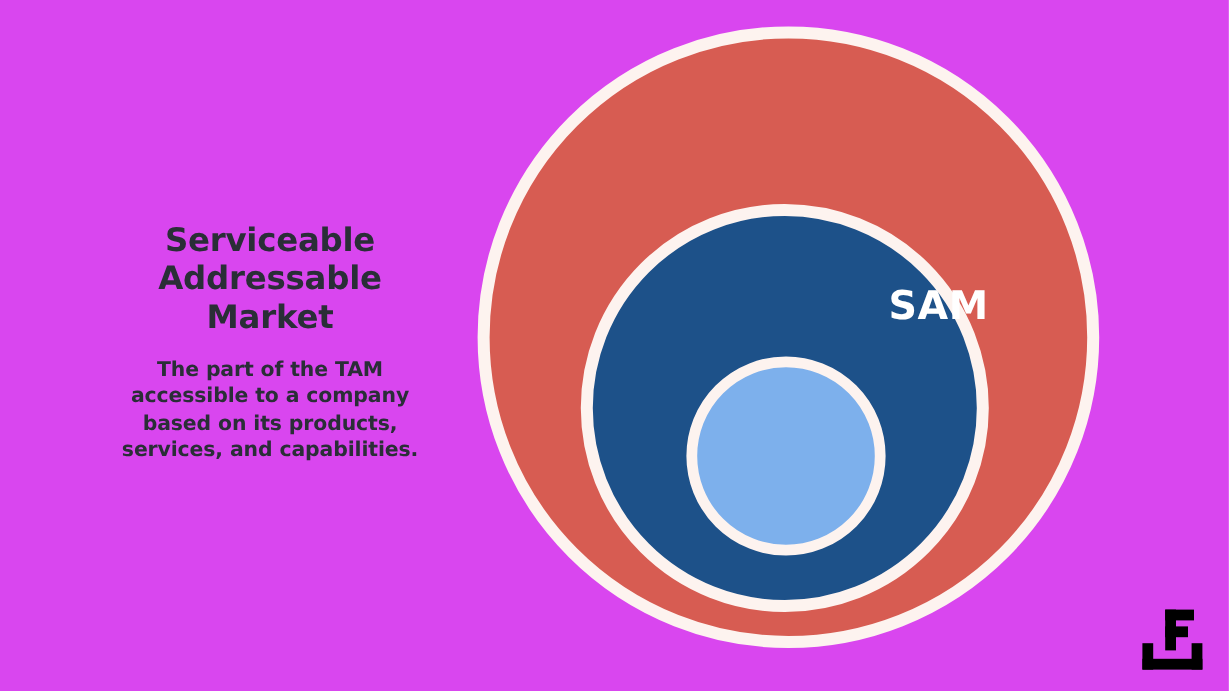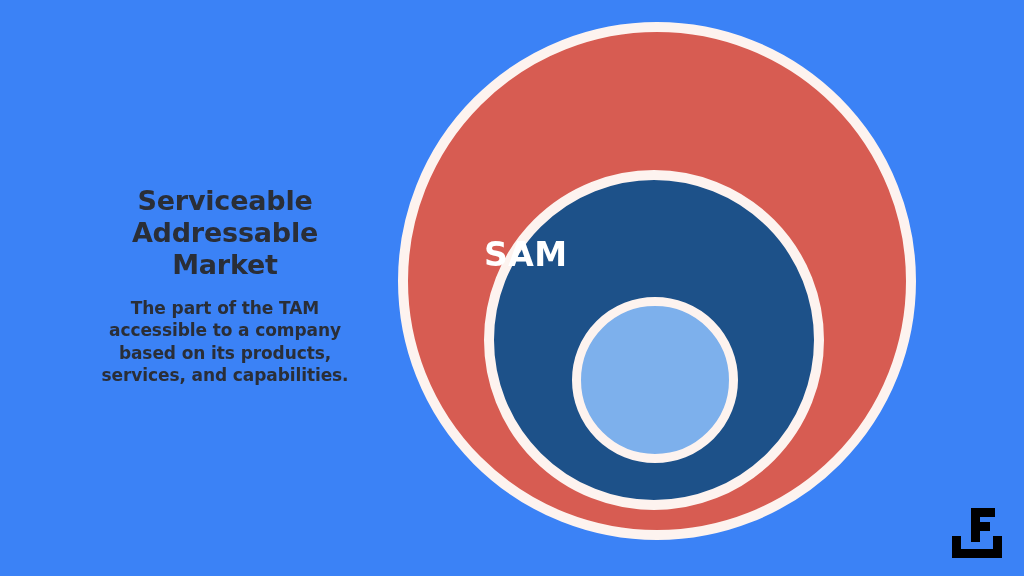--- a/index.html
+++ b/index.html
@@ -9,21 +9,21 @@
   body {
     width: 1024px;
     height: 576px;
     overflow: hidden;
     font-family: "DejaVu Sans", "Liberation Sans", sans-serif;
   }
   #slide {
     position: relative;
     width: 1024px;
     height: 576px;
-    background: #3b82f6;
+    background: #d946ef;
   }
 
   
   #text-block {
     position: absolute;
     left: 30px;
     top: 185px;
     width: 390px;
     text-align: center;
   }
@@ -85,21 +85,21 @@
     width: 166px;
     height: 166px;
     background: #7DB0EC;
     border: 9px solid #FDF3EF;
   }
   #sam-label {
     position: absolute;
     left: 86px;
     top: 213px;
     width: 340px;
-    text-align: left;
+    text-align: right;
     font-size: 33px;
     font-weight: 800;
     letter-spacing: 0.5px;
     color: #FFFFFF;
   }
 
   
   #logo {
     position: absolute;
     right: 18px;

